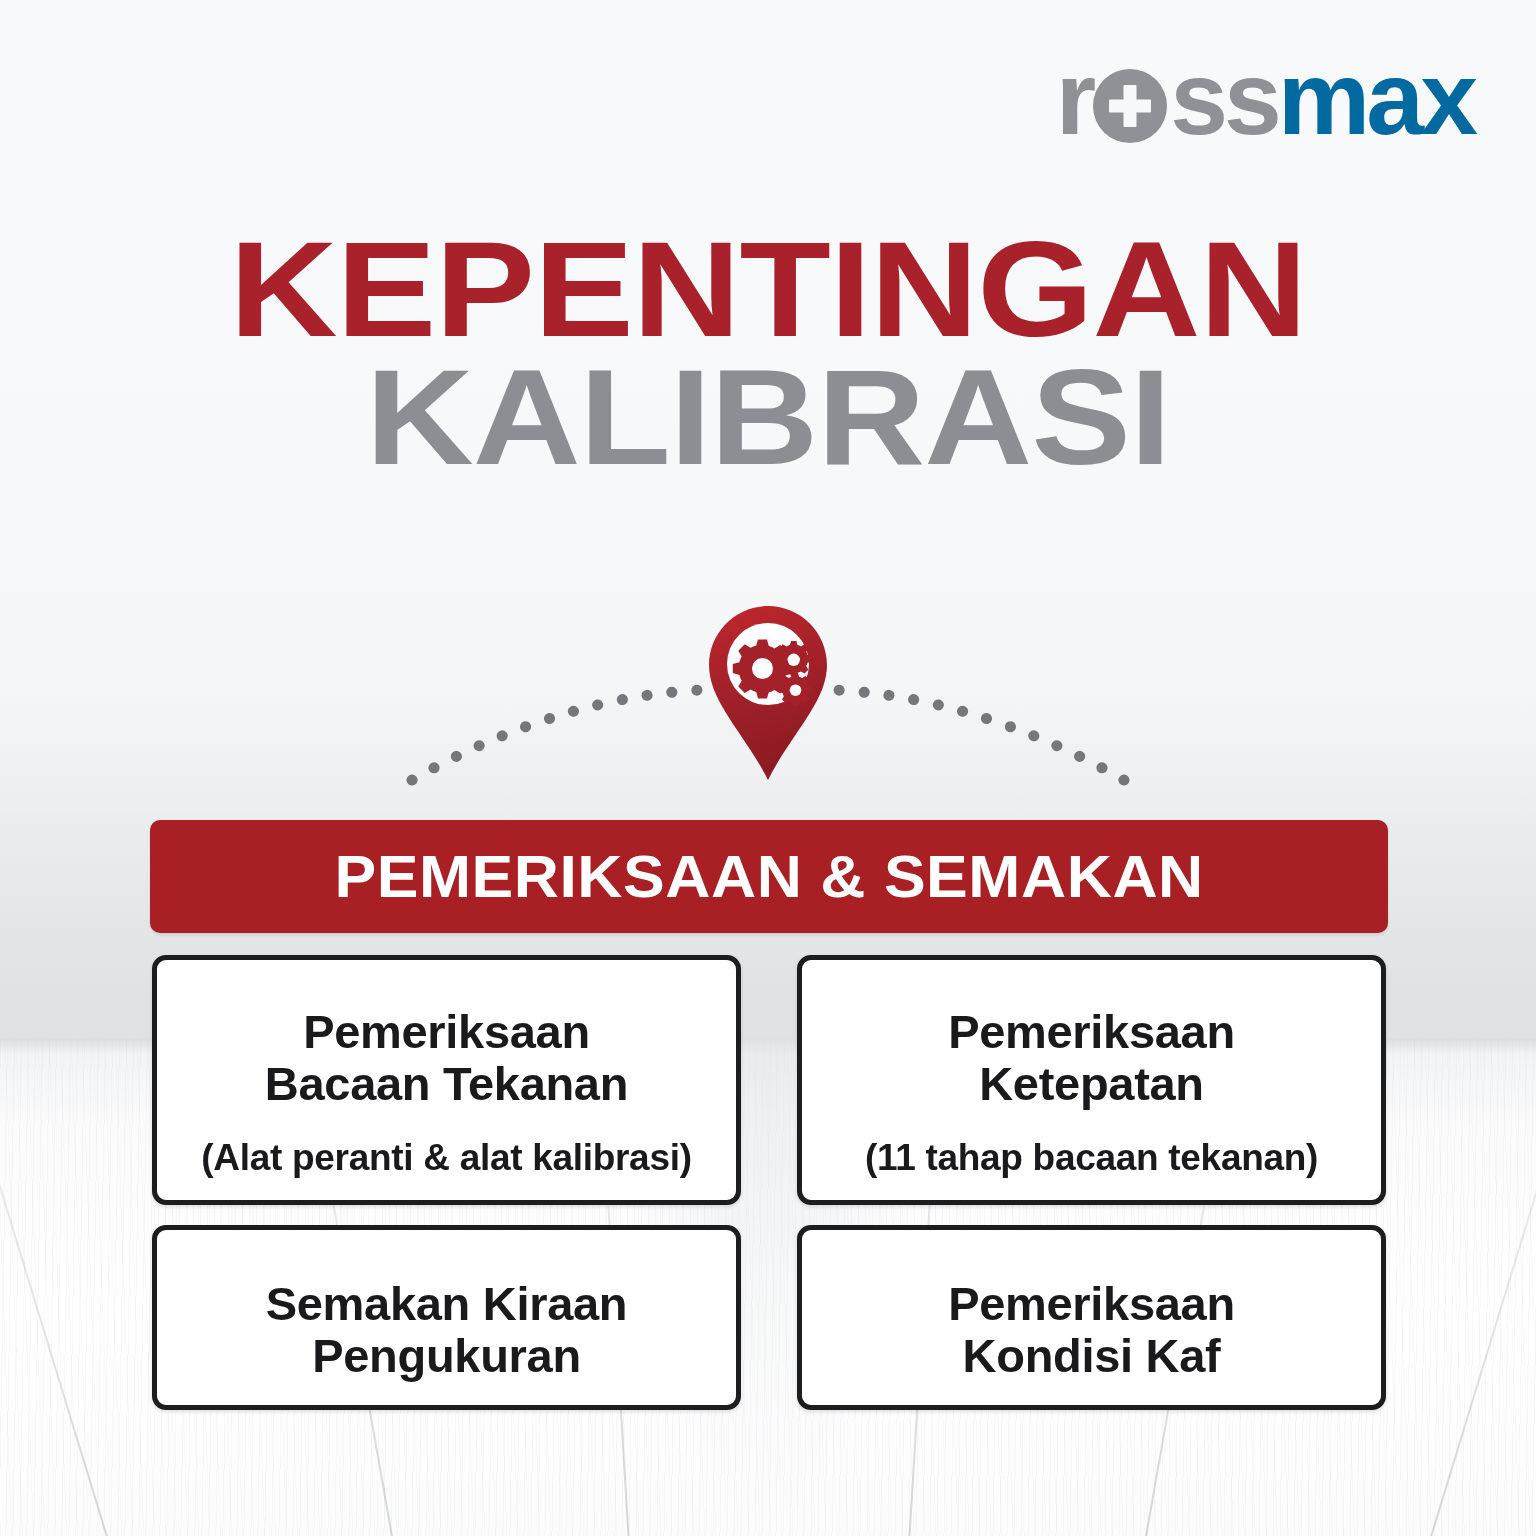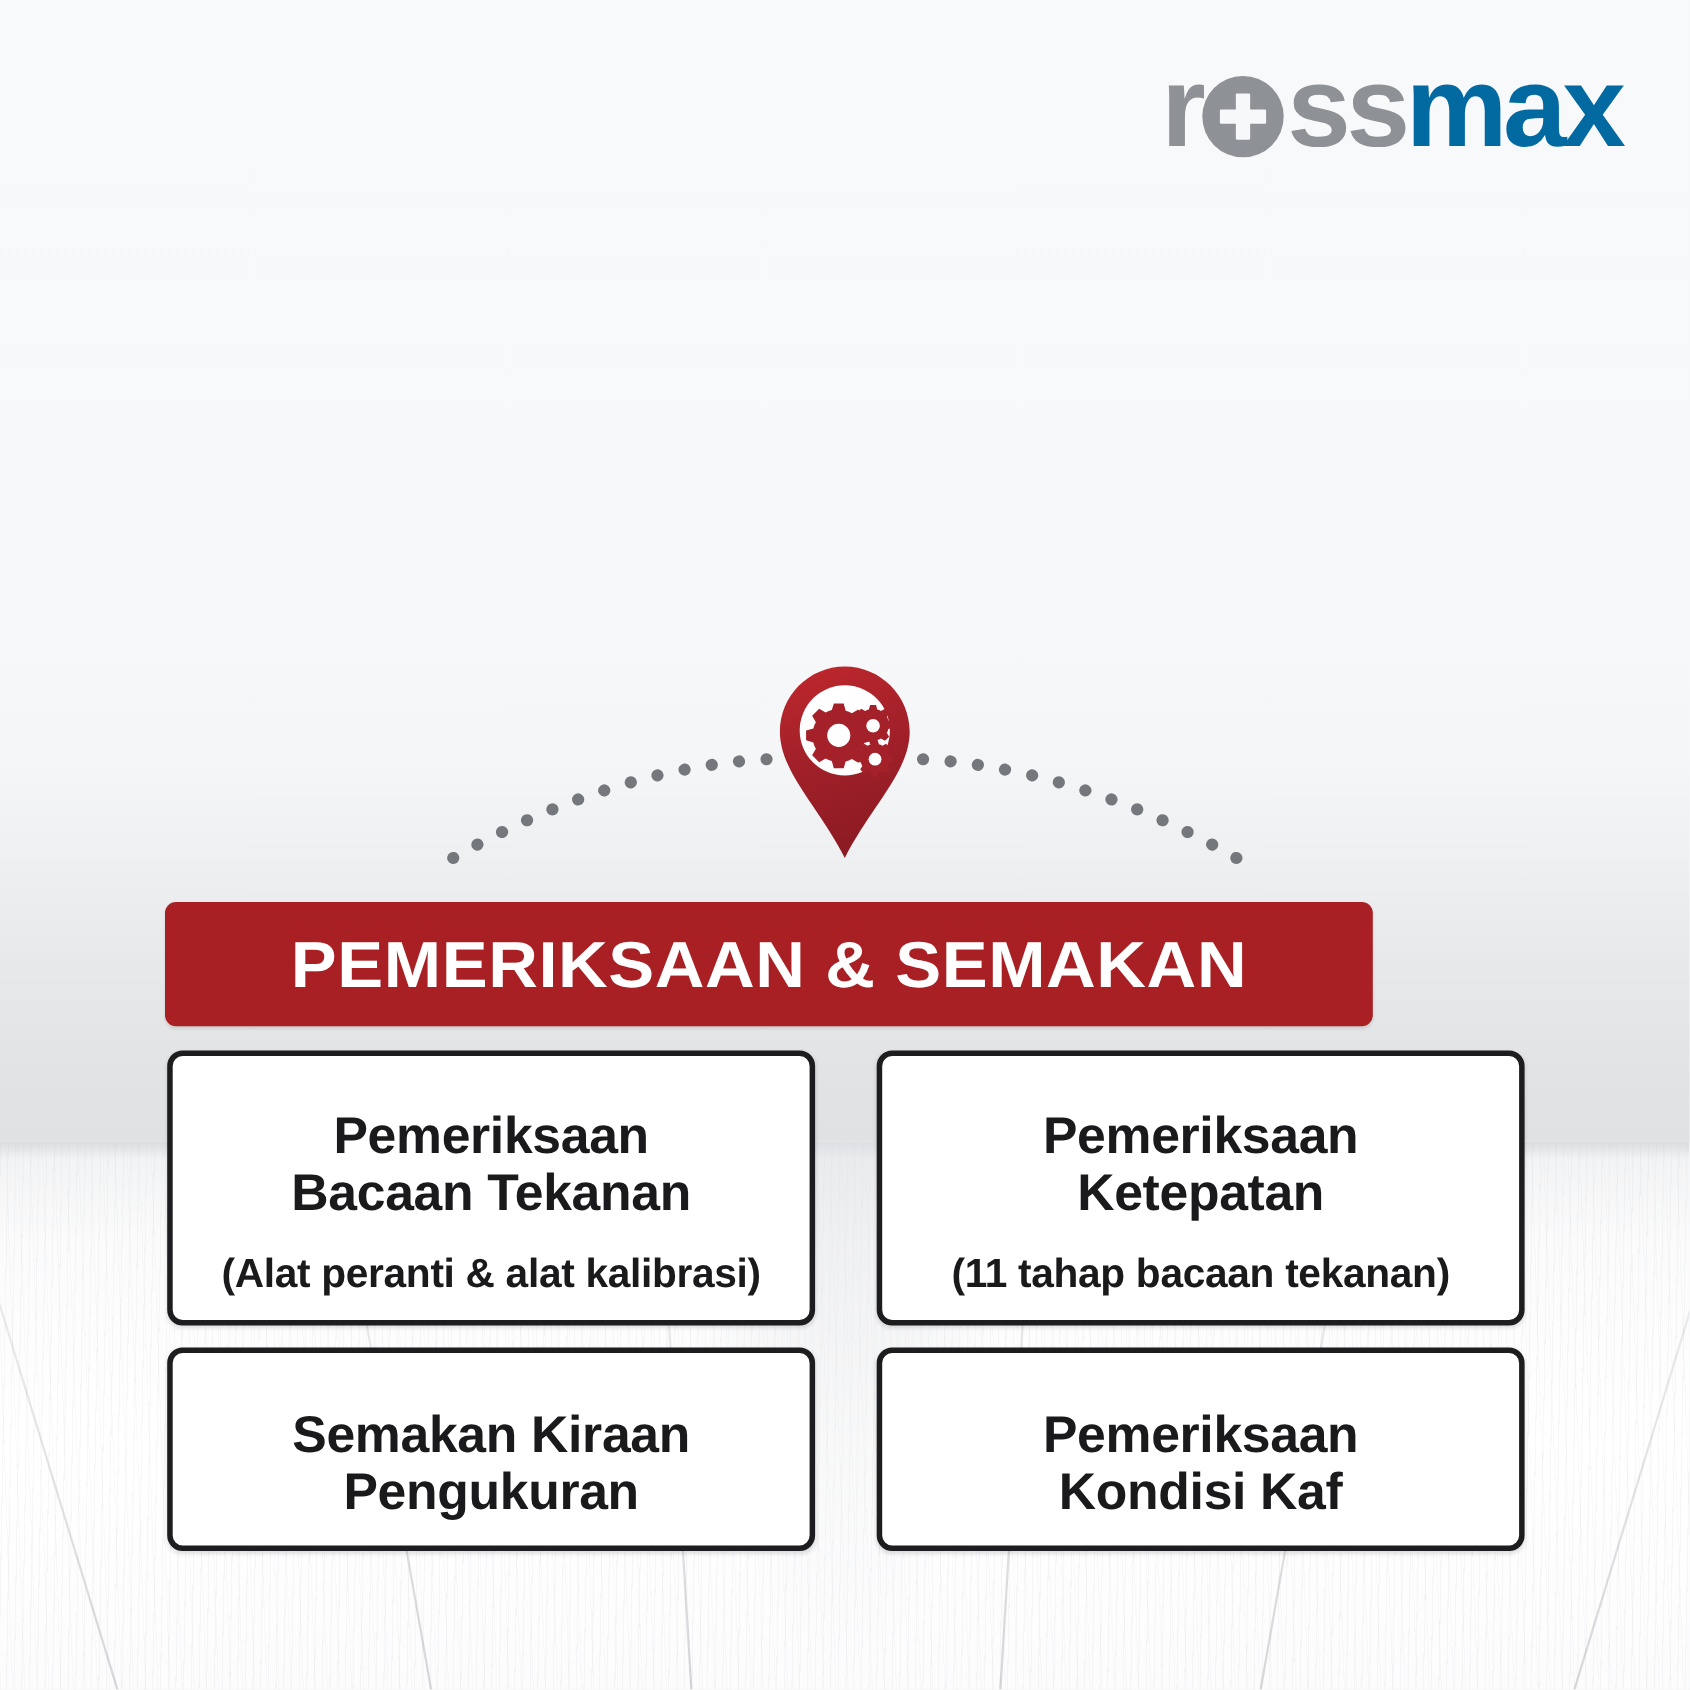--- a/index.html
+++ b/index.html
@@ -111,21 +111,21 @@
   .arcs{ position:absolute; left:0; right:0; top:0; width:1536px; height:200px; }
 
   .pin{
     position:absolute; left:50%; transform:translateX(-50%);
     top:6px; width:126px; height:178px;
   }
 
   
   .banner{
     position:absolute; left:150px; top:820px;
-    width:1098px; height:113px;
+    width:1238px; height:113px;
     background:#a81f24; border-radius:10px;
     display:flex; align-items:center; justify-content:center;
     box-shadow:0 2px 3px rgba(0,0,0,.10);
   }
   .banner-text{
     font-family:"Liberation Sans Narrow","Liberation Sans", sans-serif;
     color:#ffffff; font-weight:700; font-size:59px;
     letter-spacing:.5px; transform:scaleX(1.06); white-space:nowrap;
   }
 
@@ -196,20 +196,24 @@
       <span>r</span>
       <span class="ocircle">
         <span class="v"></span>
         <span class="h"></span>
       </span>
       <span>ss</span>
     </span>
     <span class="max">max</span>
   </div>
 
+  <div class="headline">
+    <div class="l1">KEPENTINGAN</div>
+    <div class="l2">KALIBRASI</div>
+  </div>
 
 
   <div class="pinwrap">
 
     <svg class="arcs" viewBox="0 0 1536 200">
       <path d="M 412 182 C 520 120, 620 96, 700 92" fill="none" stroke="#74777b" stroke-width="11" stroke-linecap="round" stroke-dasharray="0.1 25"></path>
       <path d="M 1124 182 C 1016 120, 916 96, 836 92" fill="none" stroke="#74777b" stroke-width="11" stroke-linecap="round" stroke-dasharray="0.1 25"></path>
     </svg>
 
     <svg class="pin" viewBox="0 0 126 178">

